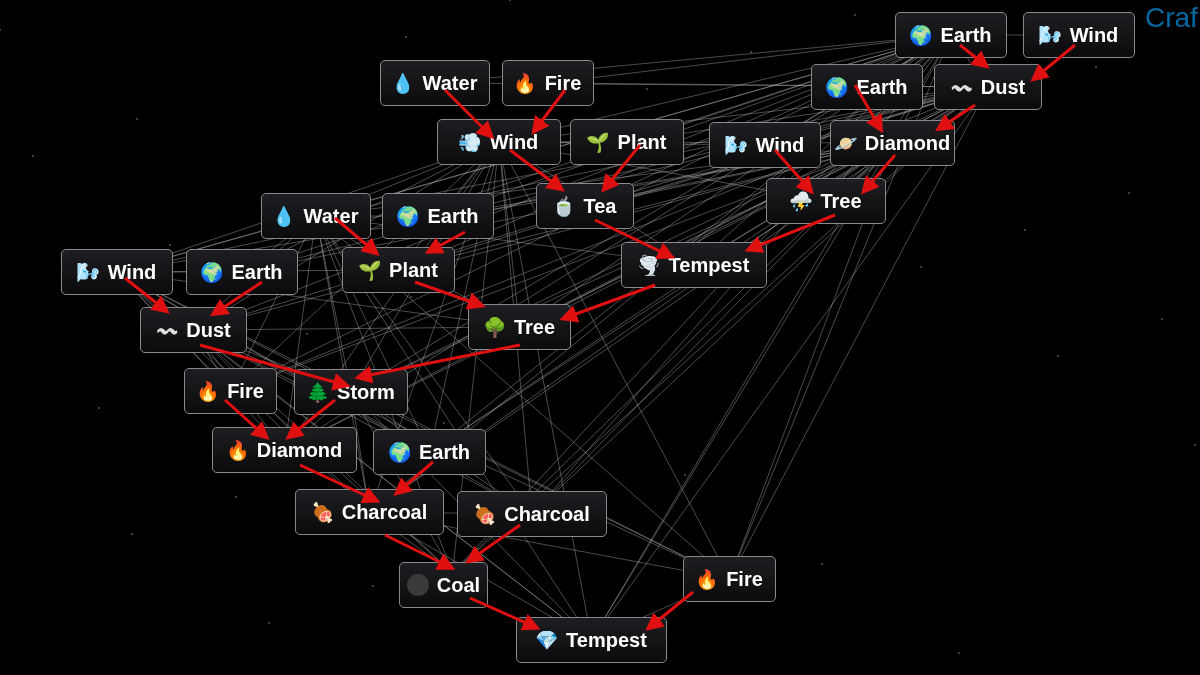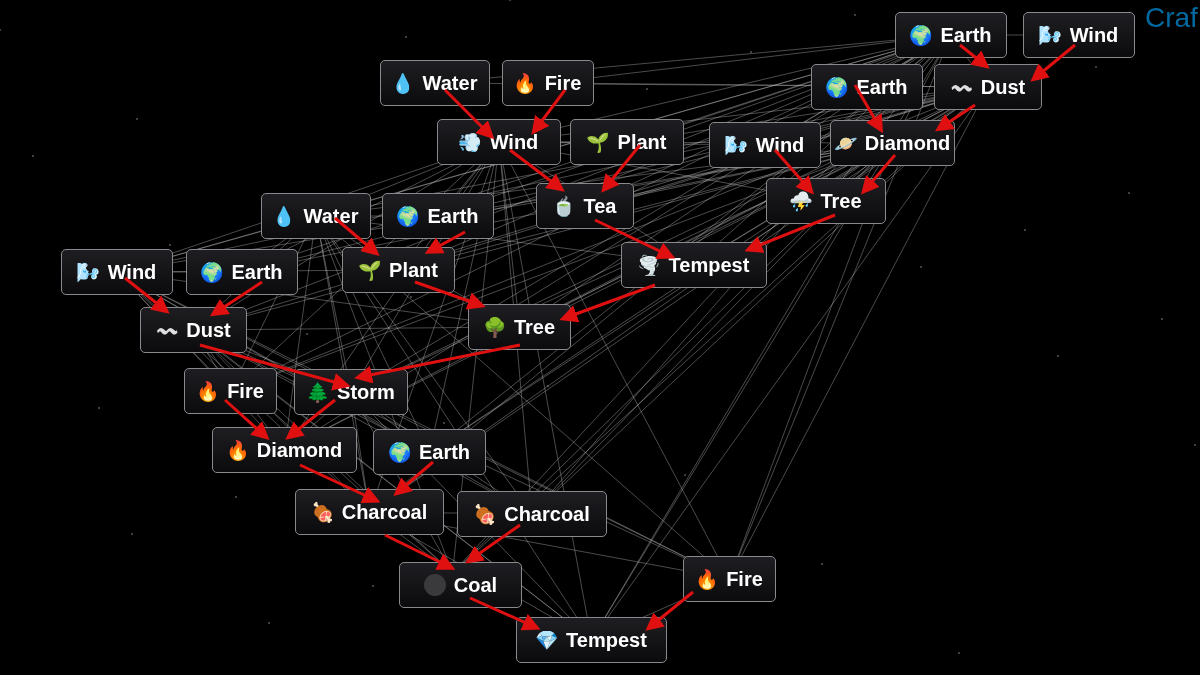--- a/index.html
+++ b/index.html
@@ -349,21 +349,21 @@
       <span>Earth</span>
     </div>
     <div class="tile" style="left: 295px; top: 489px; width: 149px;">
       <span class="ico">🍖</span>
       <span>Charcoal</span>
     </div>
     <div class="tile" style="left: 457px; top: 491px; width: 150px;">
       <span class="ico">🍖</span>
       <span>Charcoal</span>
     </div>
-    <div class="tile" style="left: 399px; top: 562px; width: 123px;">
+    <div class="tile" style="left: 399px; top: 562px; width: 89px;">
       <span class="ico">
         <span class="coal-ball"></span>
       </span>
       <span>Coal</span>
     </div>
     <div class="tile" style="left: 683px; top: 556px; width: 93px;">
       <span class="ico">🔥</span>
       <span>Fire</span>
     </div>
     <div class="tile" style="left: 516px; top: 617px; width: 151px;">

